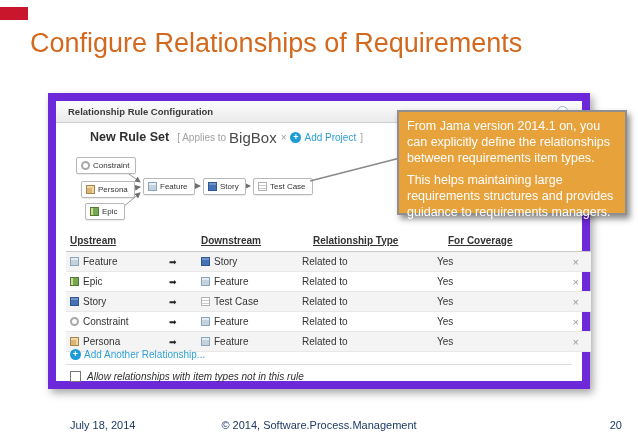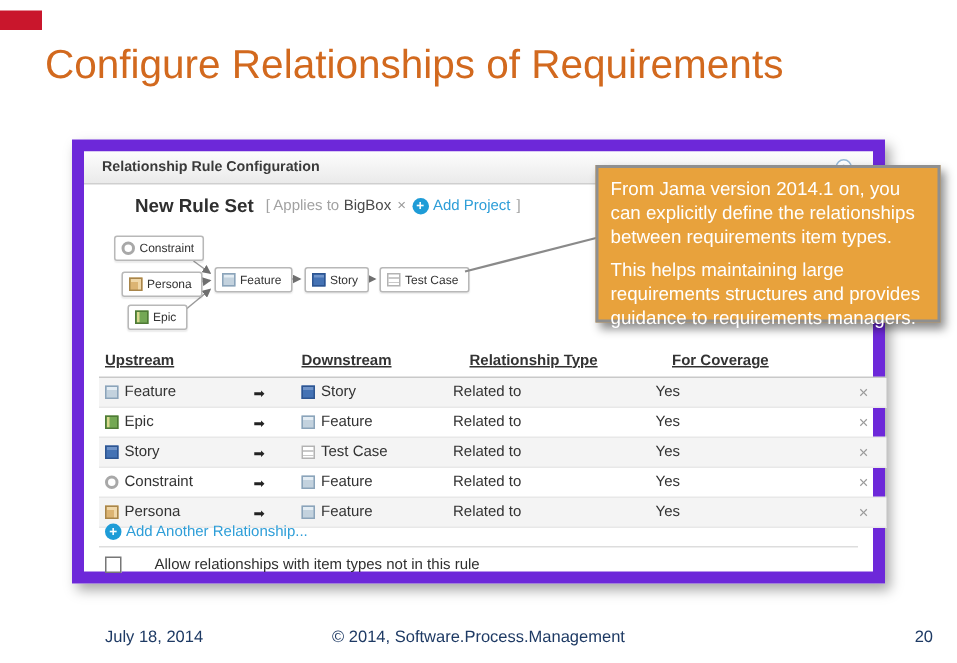--- a/index.html
+++ b/index.html
@@ -21,21 +21,21 @@
   .dlg-header{position:absolute;left:0;top:0;right:0;height:21px;
               background:linear-gradient(#fdfdfd,#eaeaea);border-bottom:1px solid #cfcfcf;}
   .dlg-title{position:absolute;left:12px;top:0;line-height:21px;font-size:9.5px;font-weight:bold;color:#3a3a3a;}
   .help-icon{position:absolute;right:14px;top:5px;width:11px;height:11px;border-radius:50%;
              background:#fff;border:1px solid #93b6d6;color:#6f9cc6;font-size:8px;font-weight:bold;
              text-align:center;line-height:11px;box-sizing:border-box;}
 
   .ruleset{position:absolute;left:12px;top:27px;height:18px;display:flex;align-items:center;white-space:nowrap;padding-left:22px;}
   .ruleset .rs-name{font-size:12.5px;font-weight:bold;color:#2f2f2f;margin-right:8px;}
   .ruleset .rs-dim{font-size:10px;color:#a2a2a2;}
-  .ruleset .rs-proj{font-size:10px;color:#4a4a4a;margin:0 3px;}
+  .ruleset .rs-proj{font-size:15px;color:#4a4a4a;margin:0 3px;}
   .ruleset .rs-x{font-size:10px;color:#9a9a9a;margin:0 4px 0 1px;cursor:pointer;}
   .add-icon{display:inline-block;width:11px;height:11px;border-radius:50%;background:#1e9cd7;
             color:#fff;font-size:9px;font-weight:bold;text-align:center;line-height:11px;margin-right:3px;flex:none;}
   .link-blue{font-size:10px;color:#2e9ed8;cursor:pointer;}
 
   
   .diagram{position:absolute;left:0;top:48px;width:542px;height:80px;}
   .node{position:absolute;display:inline-flex;align-items:center;height:17px;box-sizing:border-box;
         background:#fff;border:1px solid #b8b8b8;border-radius:2px;padding:0 6px 0 4px;
         font-size:8px;color:#333;white-space:nowrap;box-shadow:0 1px 1px rgba(0,0,0,.08);}
@@ -70,21 +70,21 @@
   .trow.alt{background:#f4f4f4;}
   .c-up{width:103px;display:flex;align-items:center;gap:4px;padding-left:4px;box-sizing:border-box;}
   .c-arrow{width:32px;font-size:9px;color:#222;}
   .c-down{width:101px;display:flex;align-items:center;gap:4px;}
   .c-type{width:135px;}
   .c-cov{width:127px;}
   .c-del{flex:1;text-align:right;padding-right:12px;color:#9a9a9a;font-size:11px;cursor:pointer;}
 
   .add-rel{position:absolute;left:14px;top:248px;display:flex;align-items:center;}
   .dlg-hr{position:absolute;left:10px;right:10px;top:263px;border-top:1px solid #ddd;}
-  .chk-row{position:absolute;left:14px;top:270px;display:flex;align-items:flex-start;gap:22px;font-size:10px;color:#2f2f2f;}
+  .chk-row{position:absolute;left:14px;top:270px;display:flex;align-items:flex-start;gap:6px;font-size:10px;color:#2f2f2f;font-style:italic;}
   .checkbox{width:9px;height:9px;border:1px solid #777;background:#fff;flex:none;}
 
   
   .pointer-svg{position:absolute;left:0;top:0;width:638px;height:442px;pointer-events:none;z-index:5;}
   .callout{position:absolute;left:397px;top:110px;width:230px;height:105px;box-sizing:border-box;
            background:#e8a23c;border:2px solid #8f8f8f;box-shadow:3px 4px 6px rgba(0,0,0,.45);
            padding:6px 8px;z-index:6;}
   .callout p{margin:0 0 6px 0;font-size:12.5px;line-height:16px;color:#fff;white-space:pre-line;}
   .callout p:last-child{margin-bottom:0;}
 </style>

